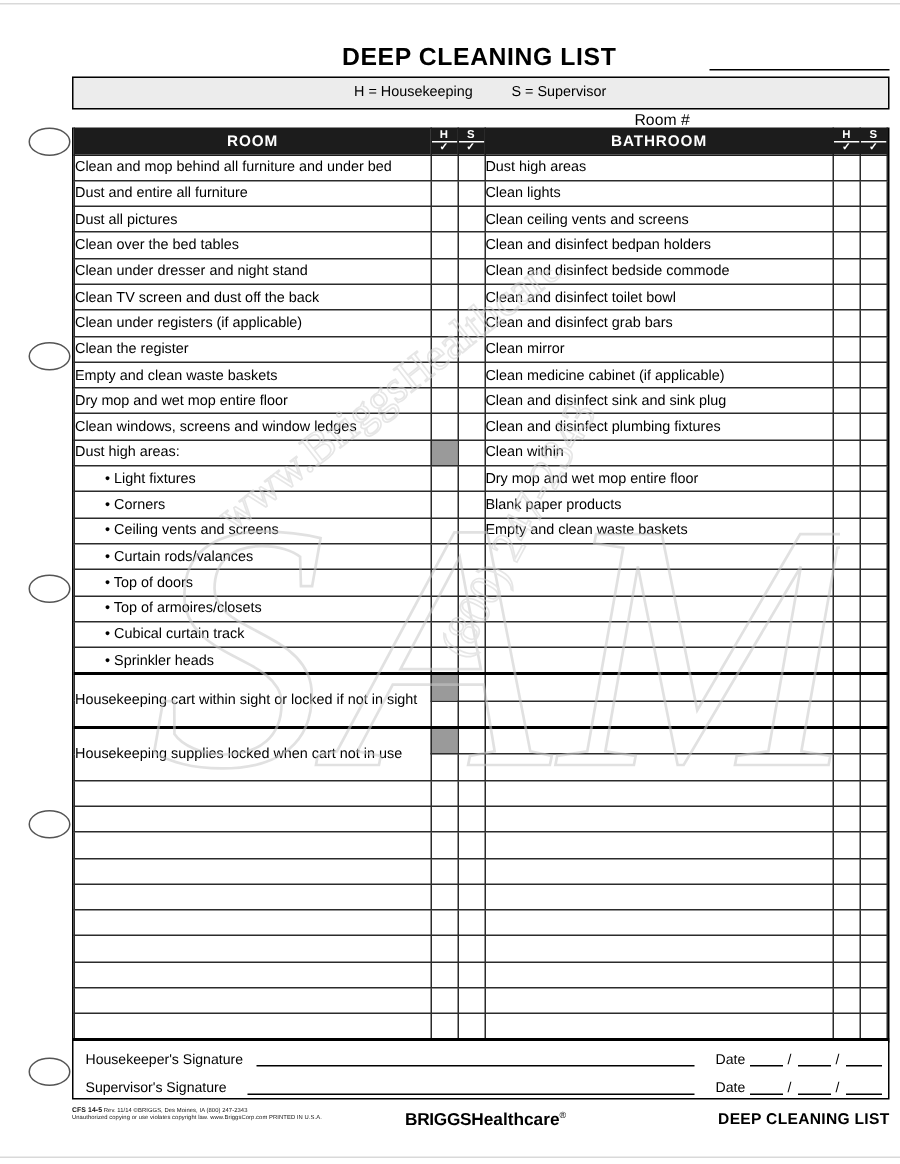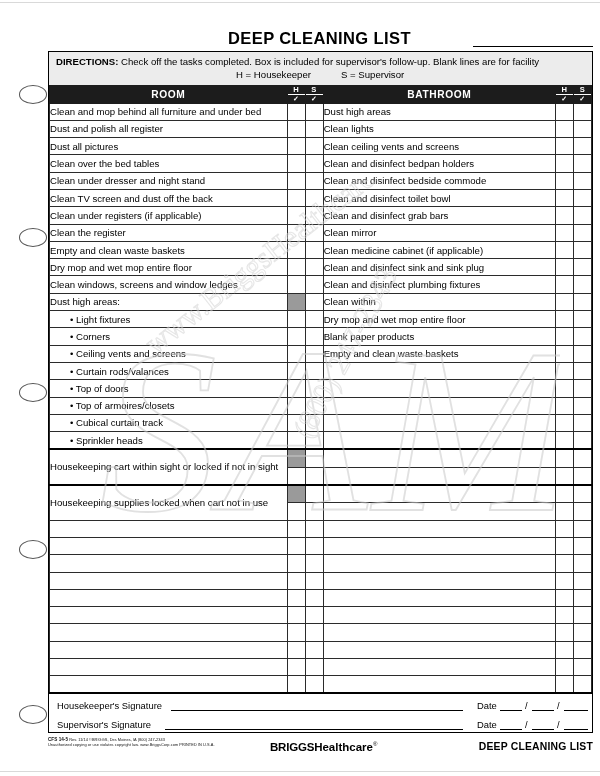--- a/index.html
+++ b/index.html
@@ -274,24 +274,23 @@
       <div class="hole" style="top: 705px;"></div>
     </div>
 
   <div id="title-row">
     <div id="doc-title">DEEP CLEANING LIST</div>
     <div id="room-label">Room #</div>
     <div id="room-line"></div>
   </div>
 
   <div id="directions">
-    <span><b>DIRECTIONS:</b><span> Check off the tasks completed. Box is included for supervisor's follow-up. Blank lines are for facility</span></span>
     <span class="dir-line2">
       <span class="dir-specifics">specifics.</span>
-      <span class="dir-hk">H = Housekeeper</span>
+      <span class="dir-hk">H = Housekeeping</span>
       <span class="dir-sv">S = Supervisor</span>
     </span>
   </div>
 
   <div id="table-wrap">
     <table class="grid">
       <colgroup>
         <col class="c-task">
           <col class="c-hs">
           <col class="c-hs">
@@ -332,21 +331,21 @@
       <tbody id="grid-body">
           <tr class="body-row">
             <td class="task">Clean and mop behind all furniture and under bed</td>
             <td class="cell-box"></td>
             <td class="cell-box"></td>
             <td class="task div-left">Dust high areas</td>
             <td class="cell-box"></td>
             <td class="cell-box"></td>
           </tr>
           <tr class="body-row">
-            <td class="task">Dust and polish all register</td>
+            <td class="task">Dust and entire all furniture</td>
             <td class="cell-box"></td>
             <td class="cell-box"></td>
             <td class="task div-left">Clean lights</td>
             <td class="cell-box"></td>
             <td class="cell-box"></td>
           </tr>
           <tr class="body-row">
             <td class="task">Dust all pictures</td>
             <td class="cell-box"></td>
             <td class="cell-box"></td>

